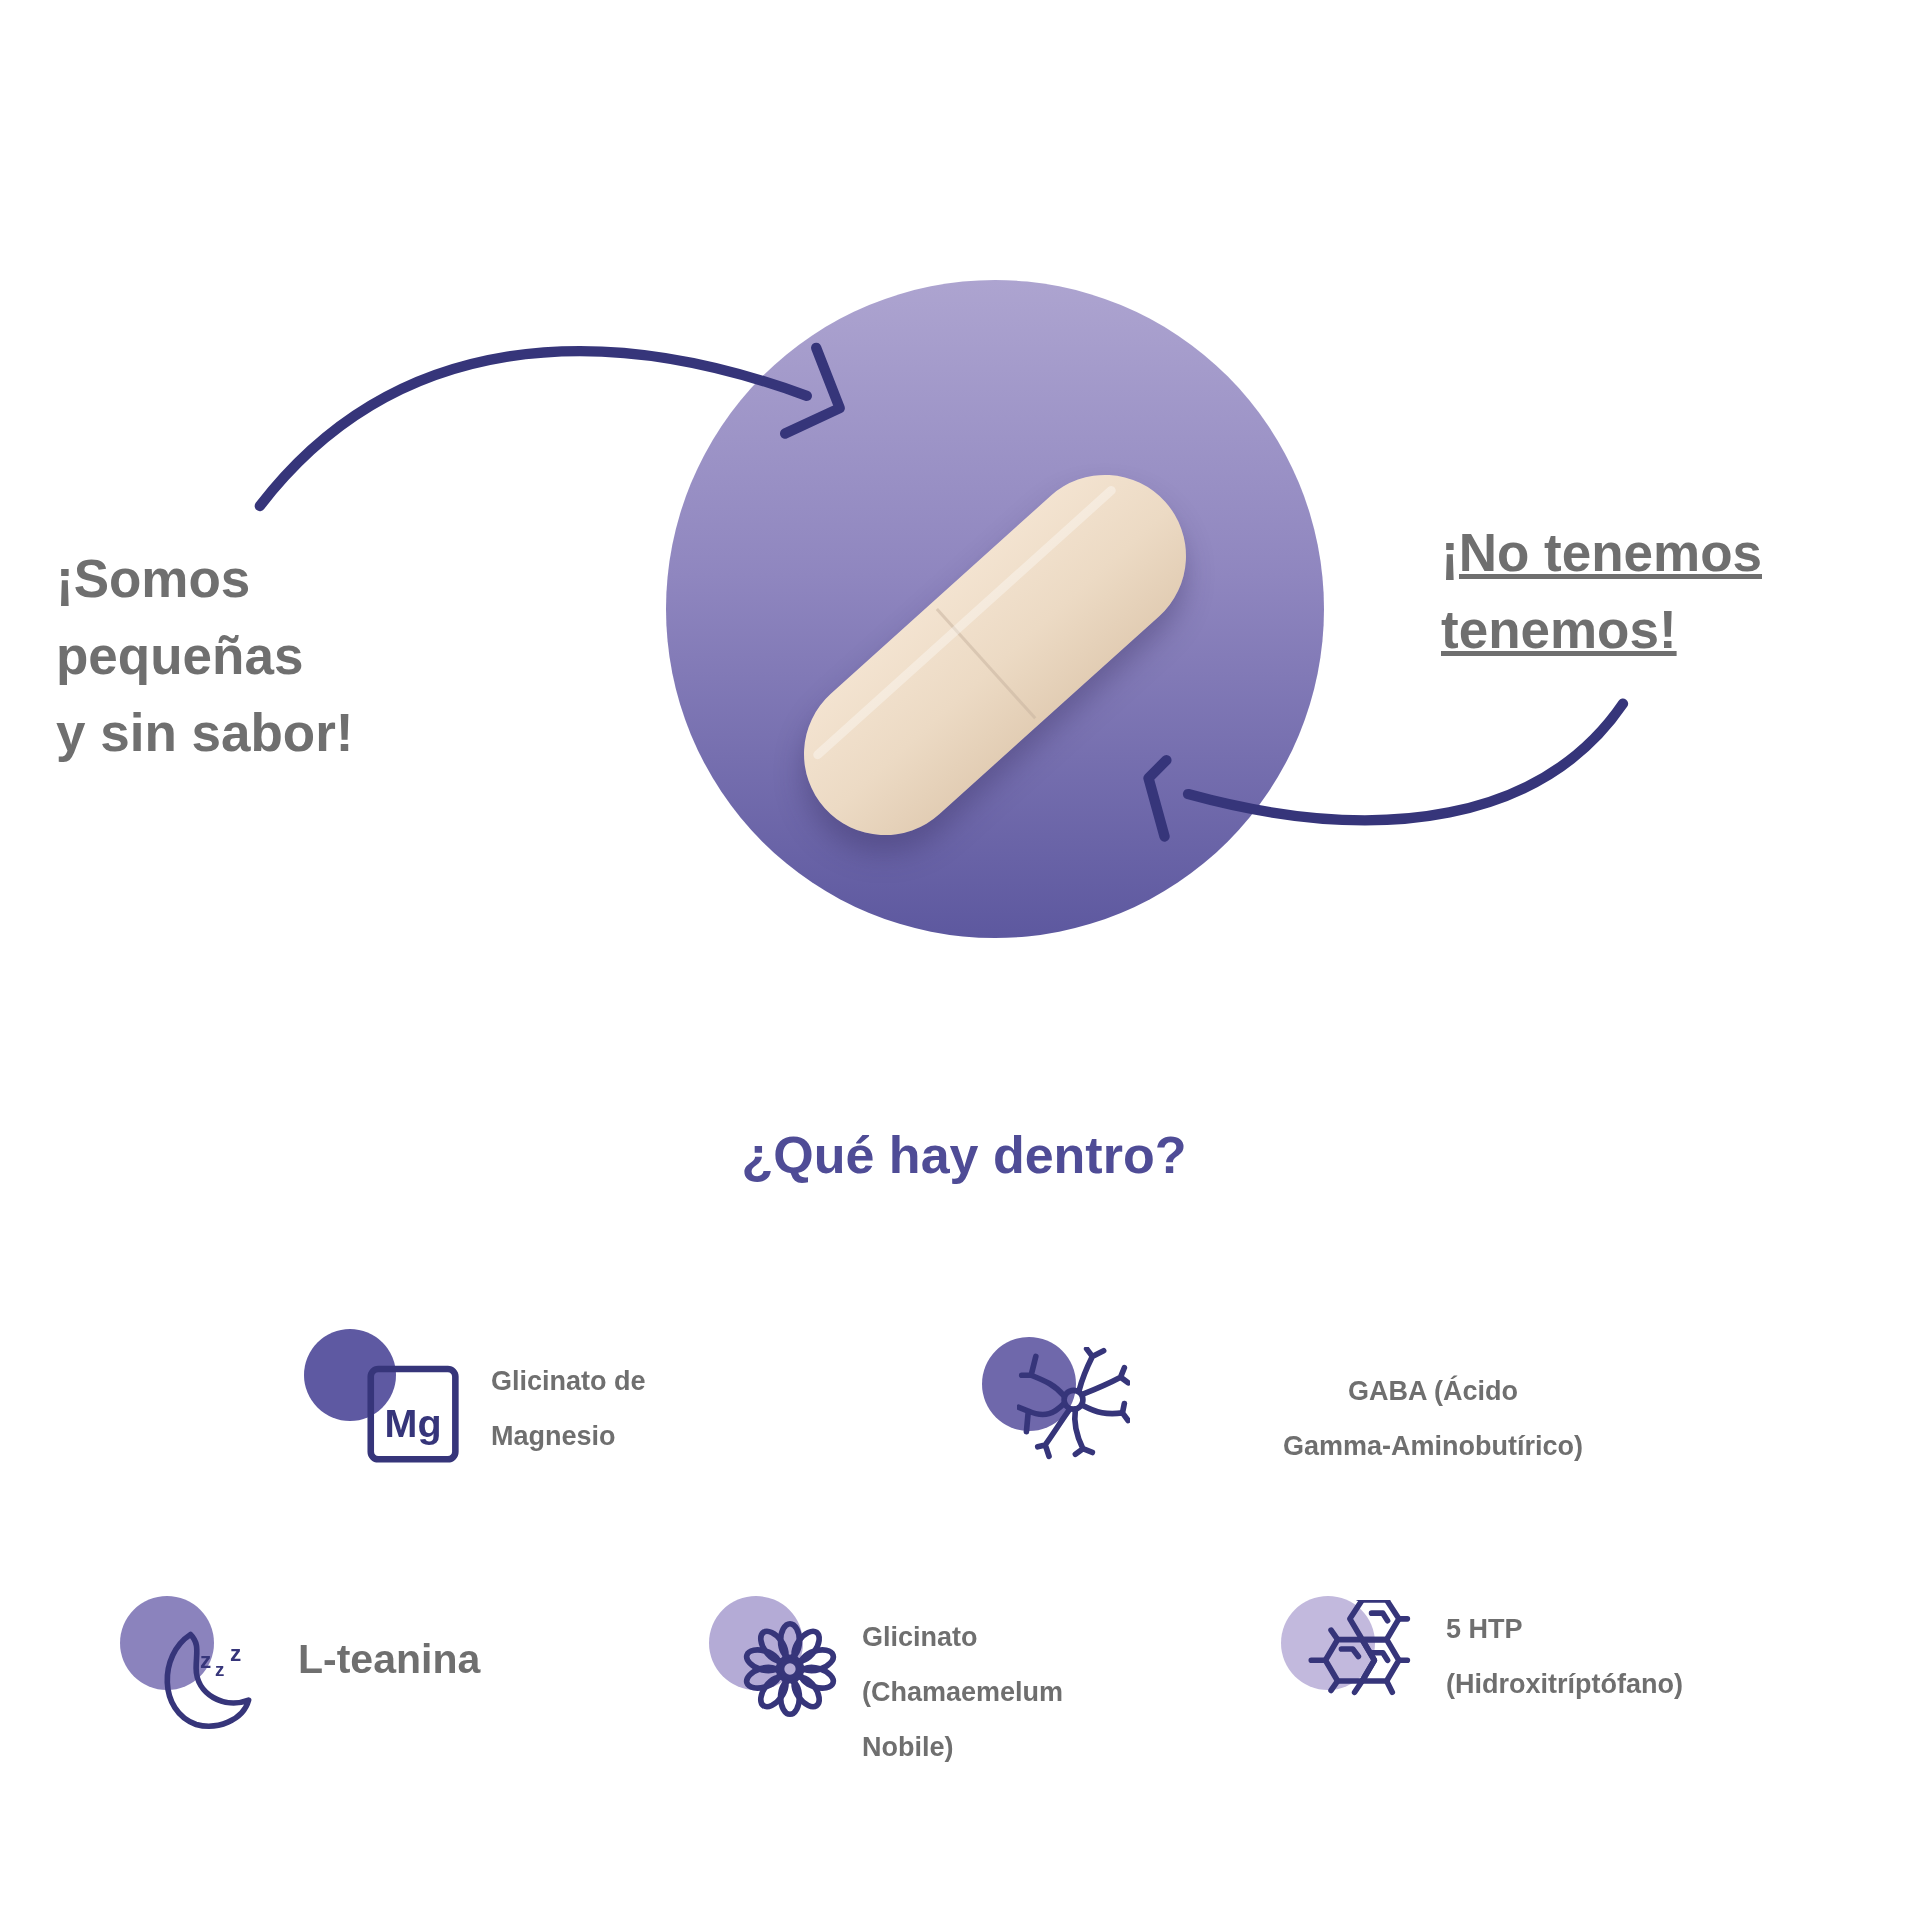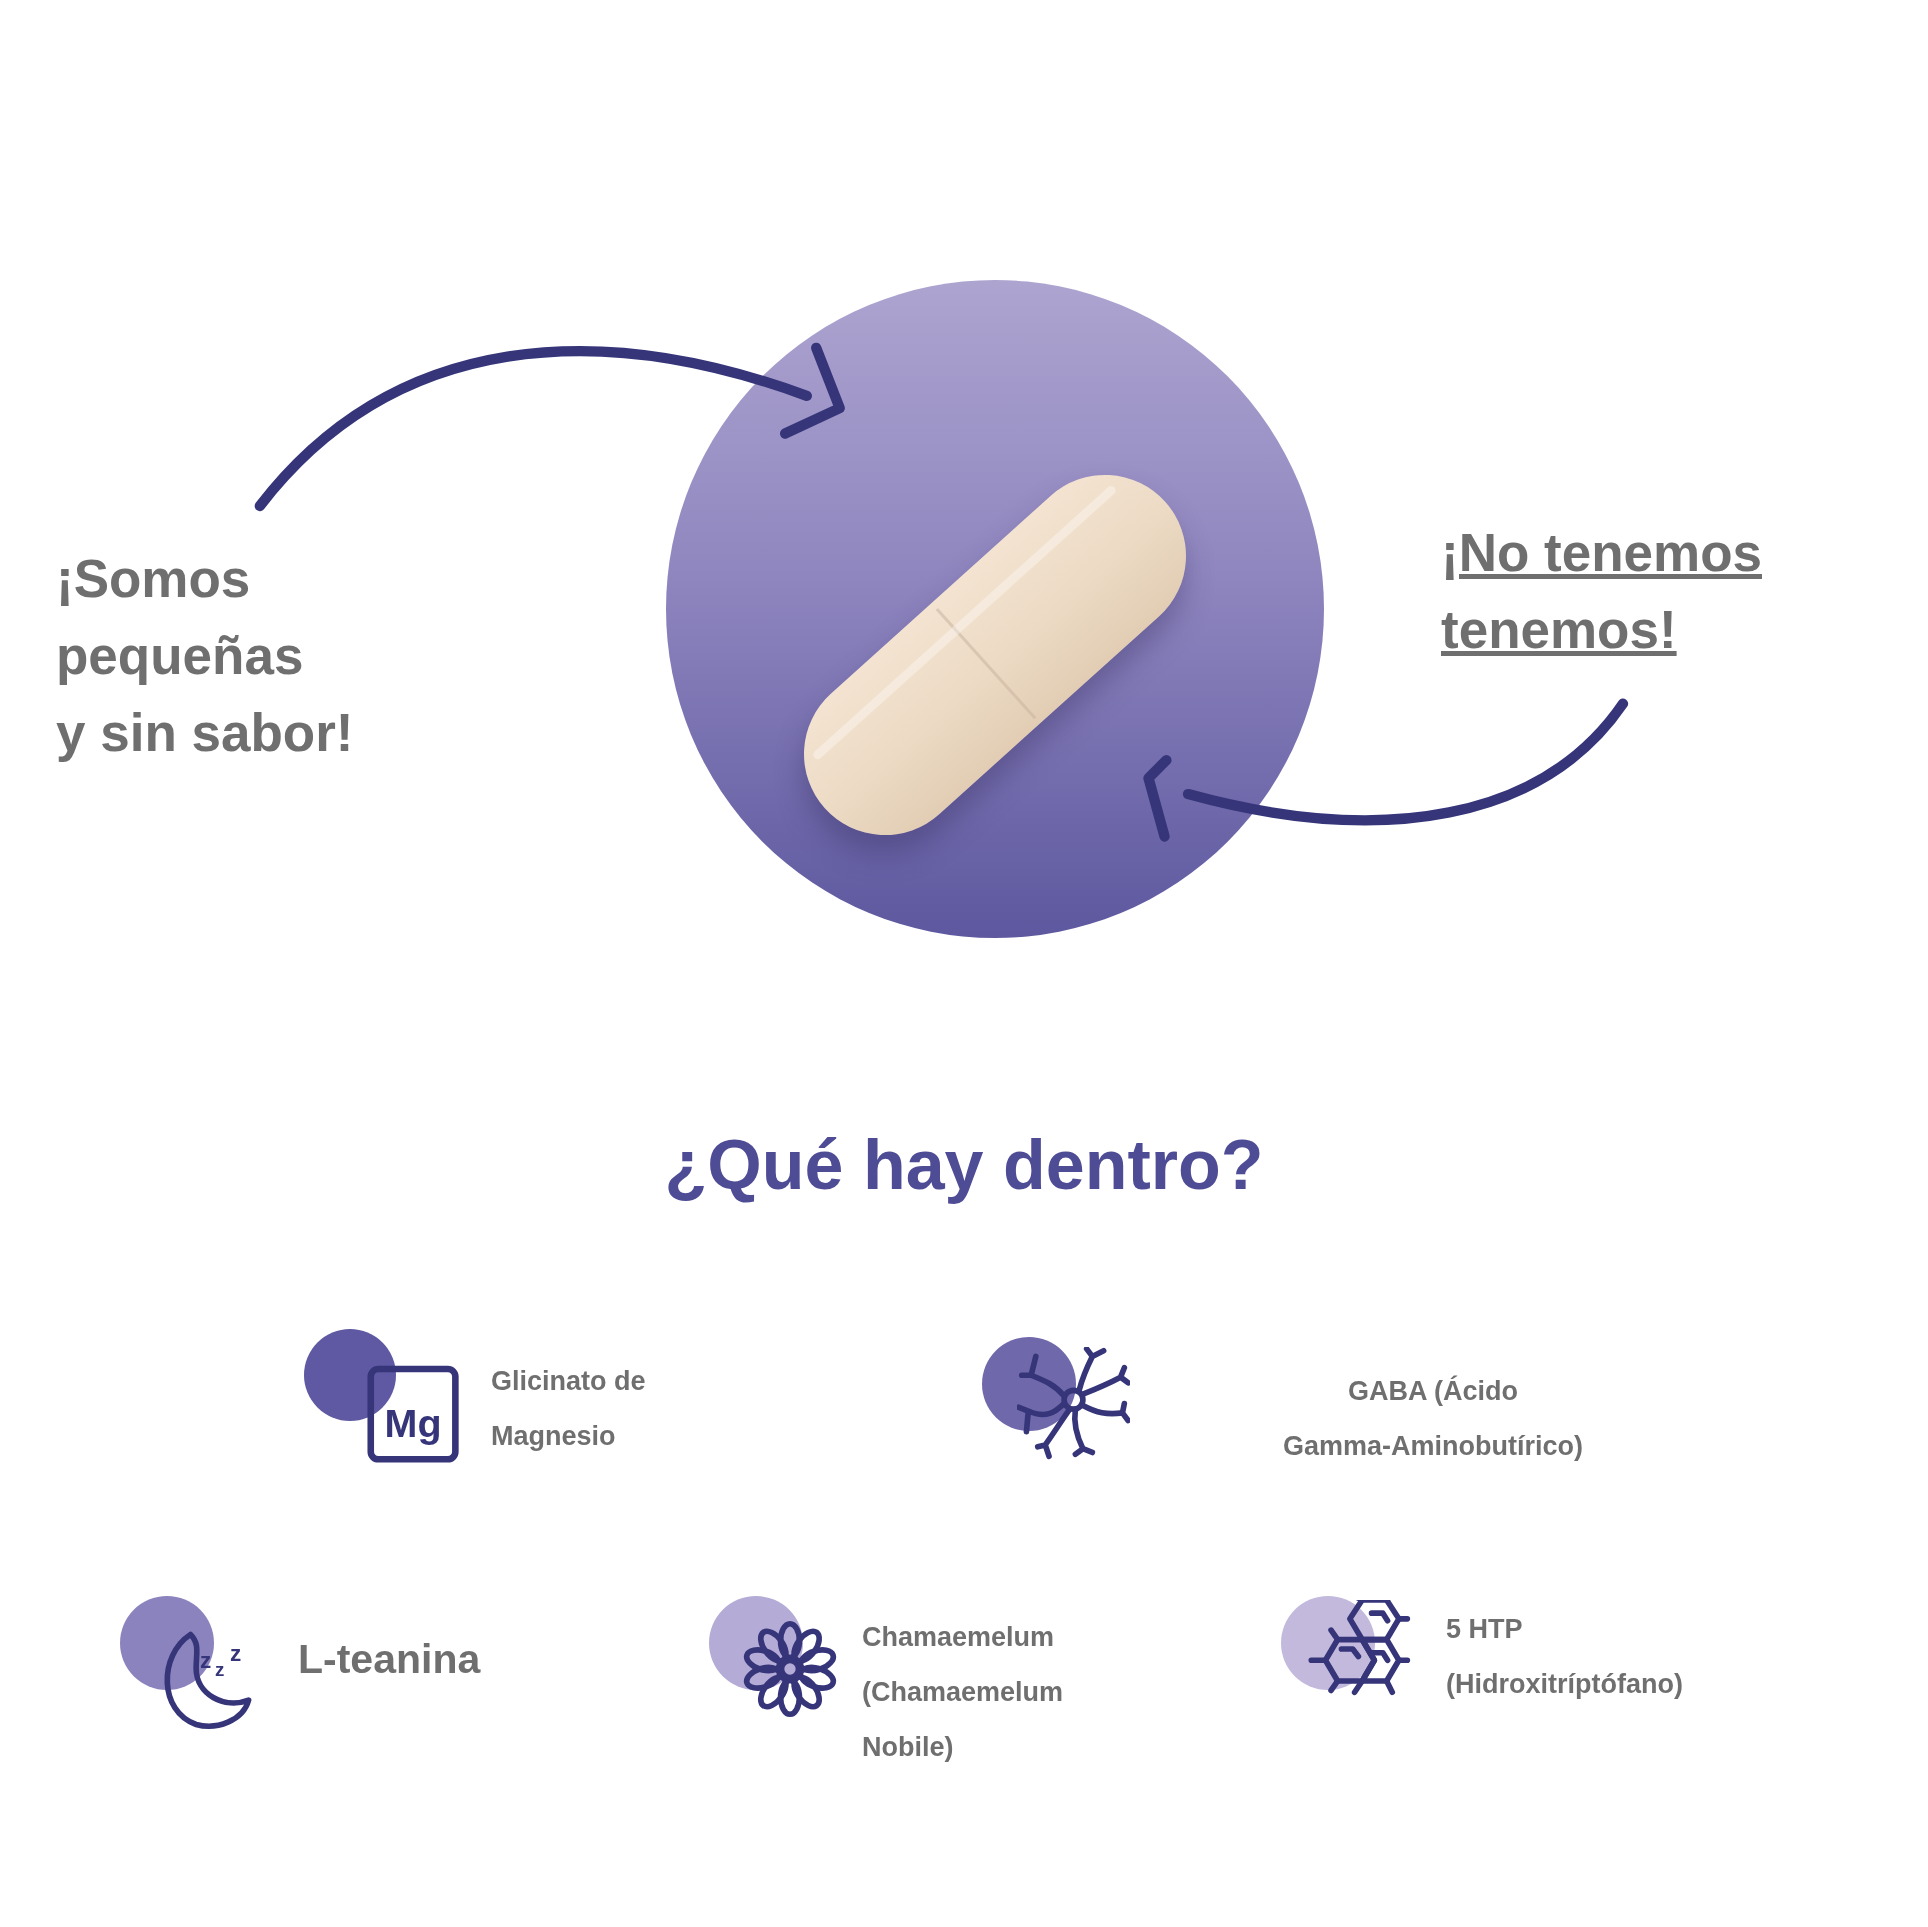--- a/index.html
+++ b/index.html
@@ -35,21 +35,21 @@
     background: rgba(255,255,255,0.35);
   }
   .callout {
     color: #6f6f6f; font-weight: bold; font-size: 53px; line-height: 77px;
     text-align: left;
   }
   .callout-left { left: 56px; top: 540px; width: 395px; }
   .callout-right { left: 1441px; top: 514px; width: 433px; text-decoration: underline; }
   .section-title {
     left: 0; width: 1928px; top: 1125px; text-align: center;
-    color: #4f4c96; font-weight: bold; font-size: 70px;
+    color: #4f4c96; font-weight: bold; font-size: 52px;
   }
   .ing-circle { border-radius: 50%; }
   .ing-text {
     color: #6f6f6f; font-weight: bold; font-size: 27px; line-height: 55px;
   }
   .arrows { left: 0; top: 0; }
 </style>
 </head>
 <body>
 
@@ -138,21 +138,21 @@
         <ellipse cx="0" cy="-30" rx="10" ry="18" transform="rotate(180)"></ellipse>
         <ellipse cx="0" cy="-30" rx="10" ry="18" transform="rotate(216)"></ellipse>
         <ellipse cx="0" cy="-30" rx="10" ry="18" transform="rotate(252)"></ellipse>
         <ellipse cx="0" cy="-30" rx="10" ry="18" transform="rotate(288)"></ellipse>
         <ellipse cx="0" cy="-30" rx="10" ry="18" transform="rotate(324)"></ellipse>
       </g>
       <circle cx="53" cy="53" r="9" fill="#b4abd6"></circle>
     </g>
   </svg>
   <div class="abs ing-text" style="left:156px; top:19px; width:339px;">
-    <div>Chamaemelum</div>
+    <div>Glicinato</div>
     <div>(Chamaemelum</div>
     <div>Nobile)</div>
   </div>
 </div>
 
 <div class="abs" style="left:1281px; top:1591px; width:584px; height:141px;">
   <div class="abs ing-circle" style="left:0px; top:4.7px; width:94px; height:94px; background:#c2b9dd;"></div>
   <svg class="abs" style="left:19px; top:9.4px;" width="113" height="113" viewBox="0 0 120 120">
     <g fill="none" stroke="#36357a" stroke-width="6" stroke-linecap="round" stroke-linejoin="round">
       <polygon points="40,42 66,42 79,64 66,86 40,86 27,64"></polygon>

